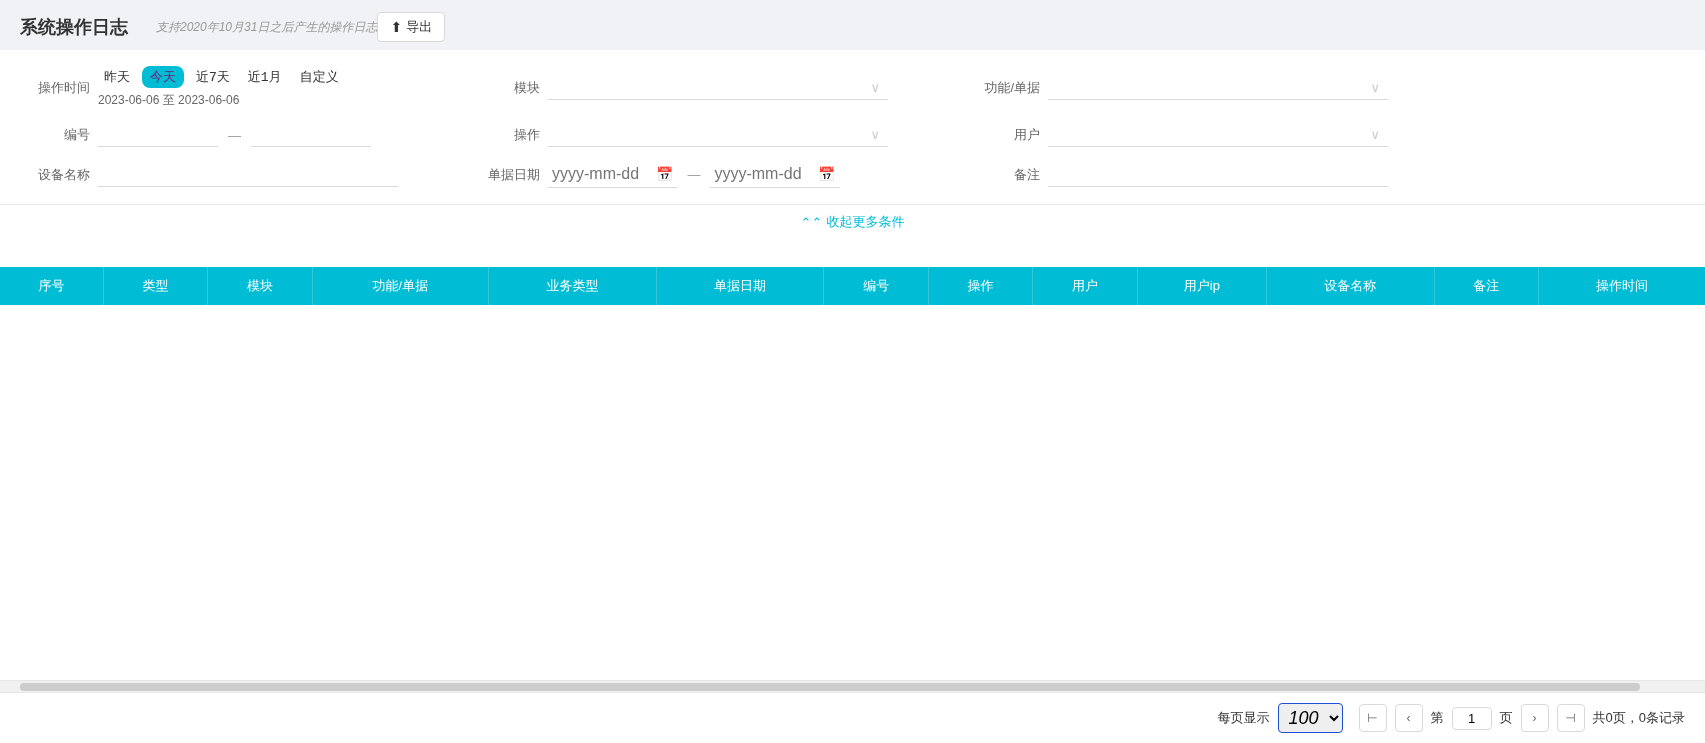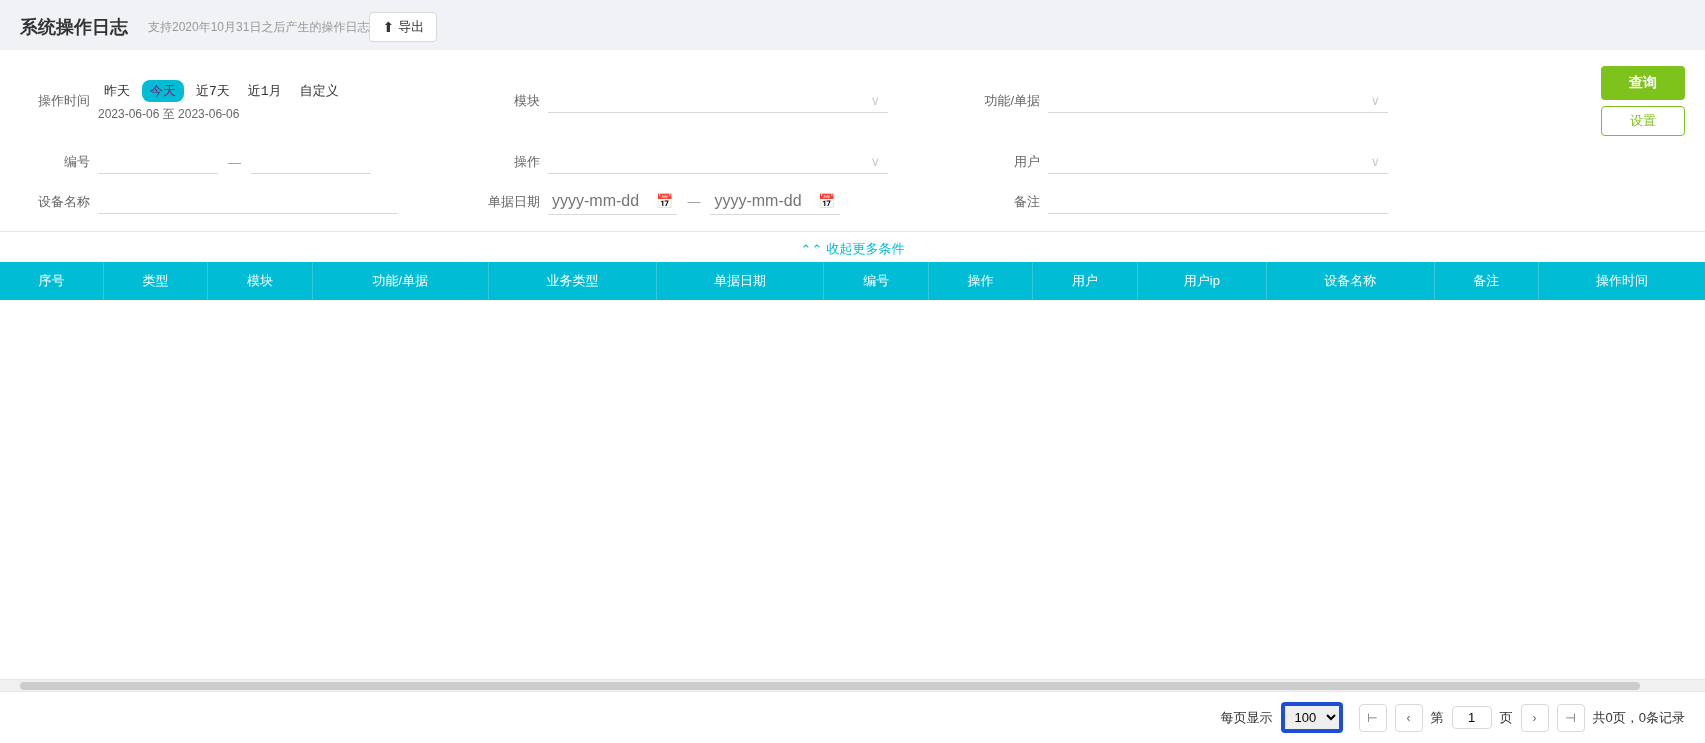--- a/index.html
+++ b/index.html
@@ -3,21 +3,21 @@
   <meta charset="utf-8">
   <style>
     * { box-sizing: border-box; margin: 0; padding: 0; }
     body { font-family: 'Microsoft YaHei', Arial, sans-serif; font-size: 13px; background: #f0f2f5; color: #333; }
 
     .page-wrapper { width: 1705px; min-height: 743px; background: #f0f2f5; display: flex; flex-direction: column; }
 
     
     .page-header { background: #f0f2f5; padding: 12px 20px 8px 20px; display: flex; align-items: center; }
     .page-title { font-size: 18px; font-weight: bold; color: #333; }
-    .page-subtitle { font-size: 12px; color: #999; margin-left: 20px; }
+    .page-subtitle { font-size: 12px; color: #999; margin-left: 28px; font-style: italic; }
     .export-btn { display: flex; align-items: center; gap: 4px; background: white; border: 1px solid #d9d9d9; border-radius: 4px; padding: 5px 12px; cursor: pointer; font-size: 13px; color: #333; }
     .export-icon { font-size: 14px; }
 
     
     .filter-area { background: white; margin: 0; padding: 16px 20px; border-bottom: 1px solid #e8e8e8; }
     .filter-row { display: flex; align-items: center; margin-bottom: 14px; gap: 0; }
     .filter-row:last-of-type { margin-bottom: 0; }
 
     .filter-label { color: #666; width: 70px; text-align: right; margin-right: 8px; flex-shrink: 0; }
 
@@ -43,32 +43,32 @@
     .action-btns { display: flex; flex-direction: column; gap: 6px; }
     .query-btn { background: #7ec31c; border: none; color: white; font-size: 14px; padding: 8px 28px; border-radius: 4px; cursor: pointer; font-weight: bold; }
     .settings-btn { background: white; border: 1px solid #7ec31c; color: #7ec31c; font-size: 13px; padding: 5px 20px; border-radius: 4px; cursor: pointer; }
 
     
     .collapse-row { display: flex; justify-content: center; align-items: center; padding: 8px 0 4px 0; background: white; }
     .collapse-btn { display: flex; align-items: center; gap: 4px; color: #00bcd4; cursor: pointer; font-size: 13px; border: none; background: none; }
 
     
     .table-wrapper { background: white; flex: 1; overflow-x: auto; }
-    .data-table { width: 100%; border-collapse: collapse; }
+    .data-table { width: 100%; border-collapse: collapse; margin-top: 32px; }
     .data-table thead tr { background: #00bcd4; }
     .data-table thead th { color: white; font-weight: normal; font-size: 13px; padding: 10px 8px; text-align: center; white-space: nowrap; border-right: 1px solid rgba(255,255,255,0.2); }
     .data-table thead th:last-child { border-right: none; }
 
     
     .scrollbar-area { height: 12px; background: #f0f0f0; position: relative; border-top: 1px solid #e8e8e8; }
     .scrollbar-thumb { height: 8px; background: #ccc; border-radius: 4px; position: absolute; top: 2px; left: 20px; width: 1620px; }
 
     
     .pagination-area { background: white; display: flex; align-items: center; justify-content: flex-end; padding: 10px 20px; gap: 8px; font-size: 13px; color: #333; border-top: 1px solid #e8e8e8; }
-    .per-page-select { border: 4px solid #1d4ed8; border-radius: 4px; padding: 3px 6px; font-size: 13px; cursor: pointer; }
+    .per-page-select { border: 1px solid #1d4ed8; border-radius: 4px; padding: 3px 6px; font-size: 18px; cursor: pointer; font-style: italic; }
     .page-btn { background: none; border: 1px solid #d9d9d9; border-radius: 4px; width: 28px; height: 28px; display: flex; align-items: center; justify-content: center; cursor: pointer; font-size: 12px; color: #666; }
     .page-btn:disabled { color: #ccc; cursor: not-allowed; }
     .page-input { border: 1px solid #d9d9d9; border-radius: 4px; width: 40px; text-align: center; padding: 3px; font-size: 13px; }
 
     
     .filter-section { width: 450px; display: flex; align-items: center; }
     .filter-section-mid { width: 500px; display: flex; align-items: center; }
     .filter-section-right { flex: 1; display: flex; align-items: center; }
 
     
@@ -119,26 +119,20 @@
       </div>
 
       <div class="filter-section-right">
         <span class="filter-label">功能/单据</span>
         <div class="filter-select" style="width:340px;">
           <span></span>
           <span class="chevron-down">∨</span>
         </div>
       </div>
 
-      <div style="margin-left:20px;">
-        <div class="action-btns">
-          <button class="query-btn">查询</button>
-          <button class="settings-btn">设置</button>
-        </div>
-      </div>
     </div>
 
     <div class="filter-row">
       <div class="filter-section">
         <span class="filter-label">编号</span>
         <input class="filter-input" type="text" style="width: 120px;">
         <span class="dash">—</span>
         <input class="filter-input" type="text" style="width: 120px;">
       </div>
 

